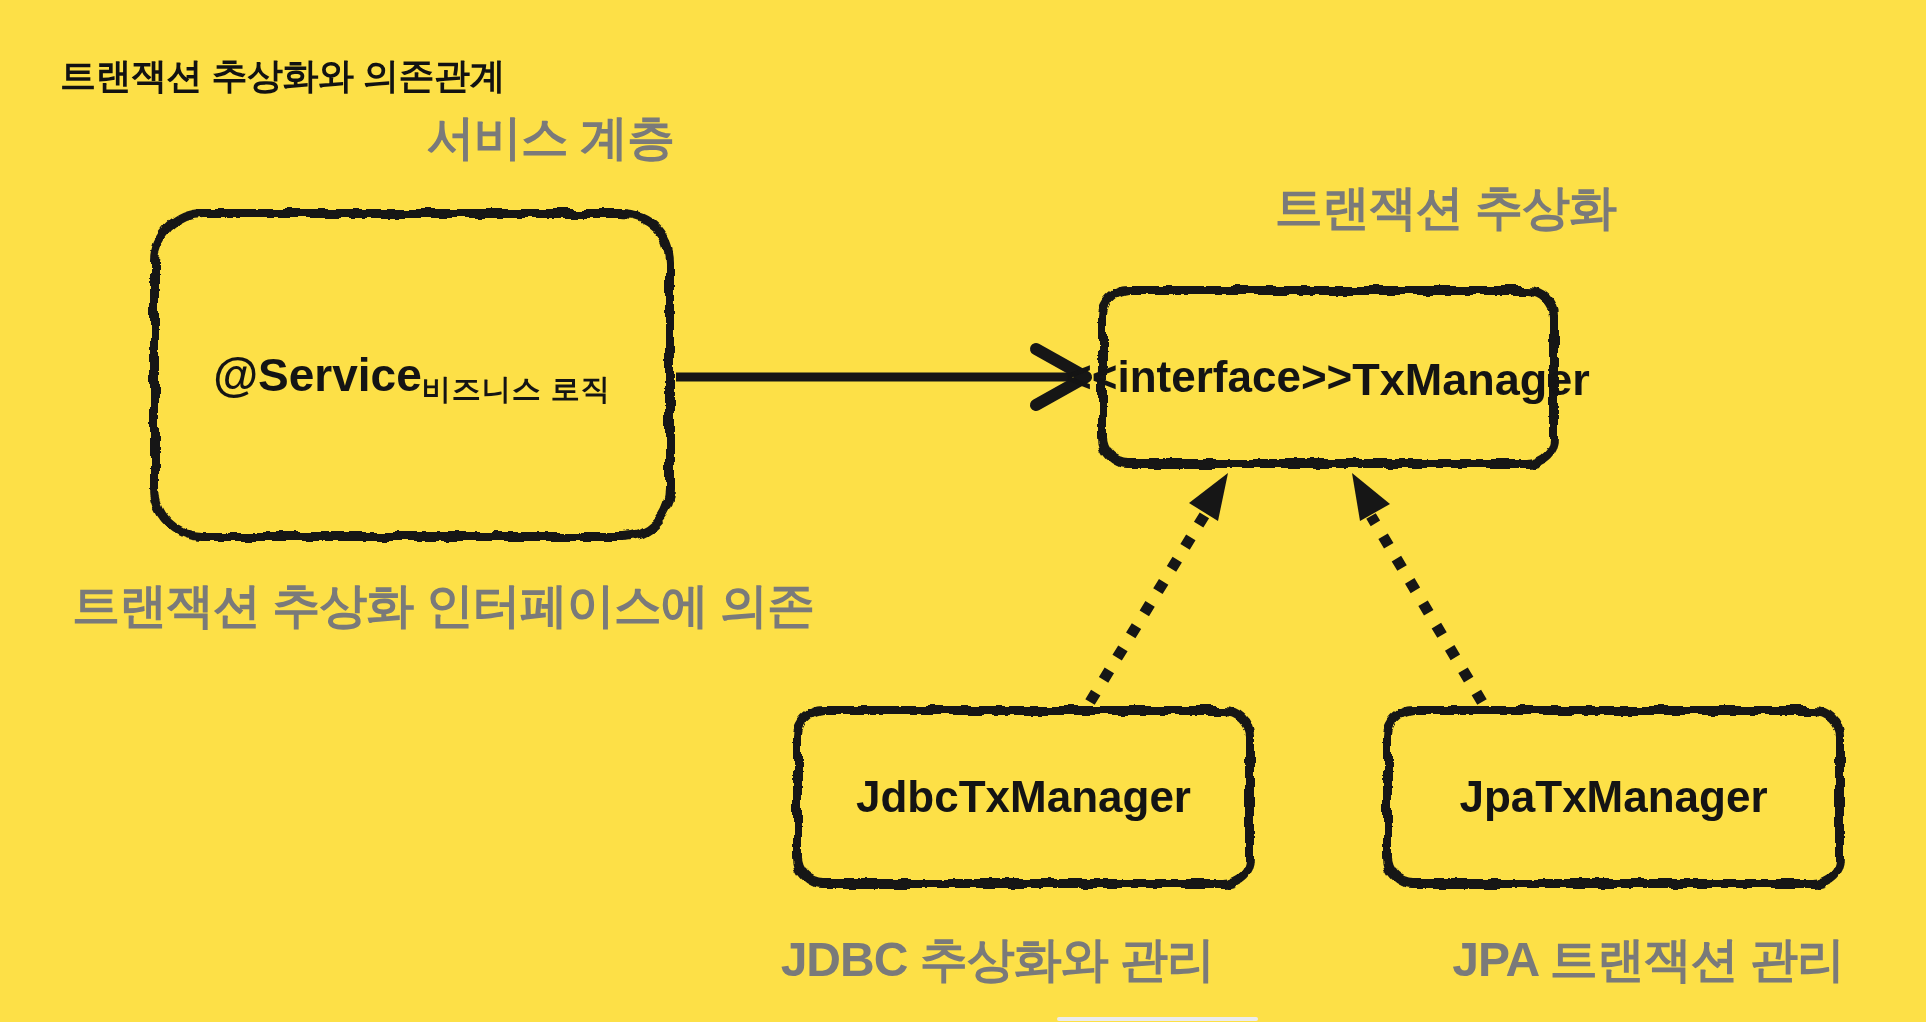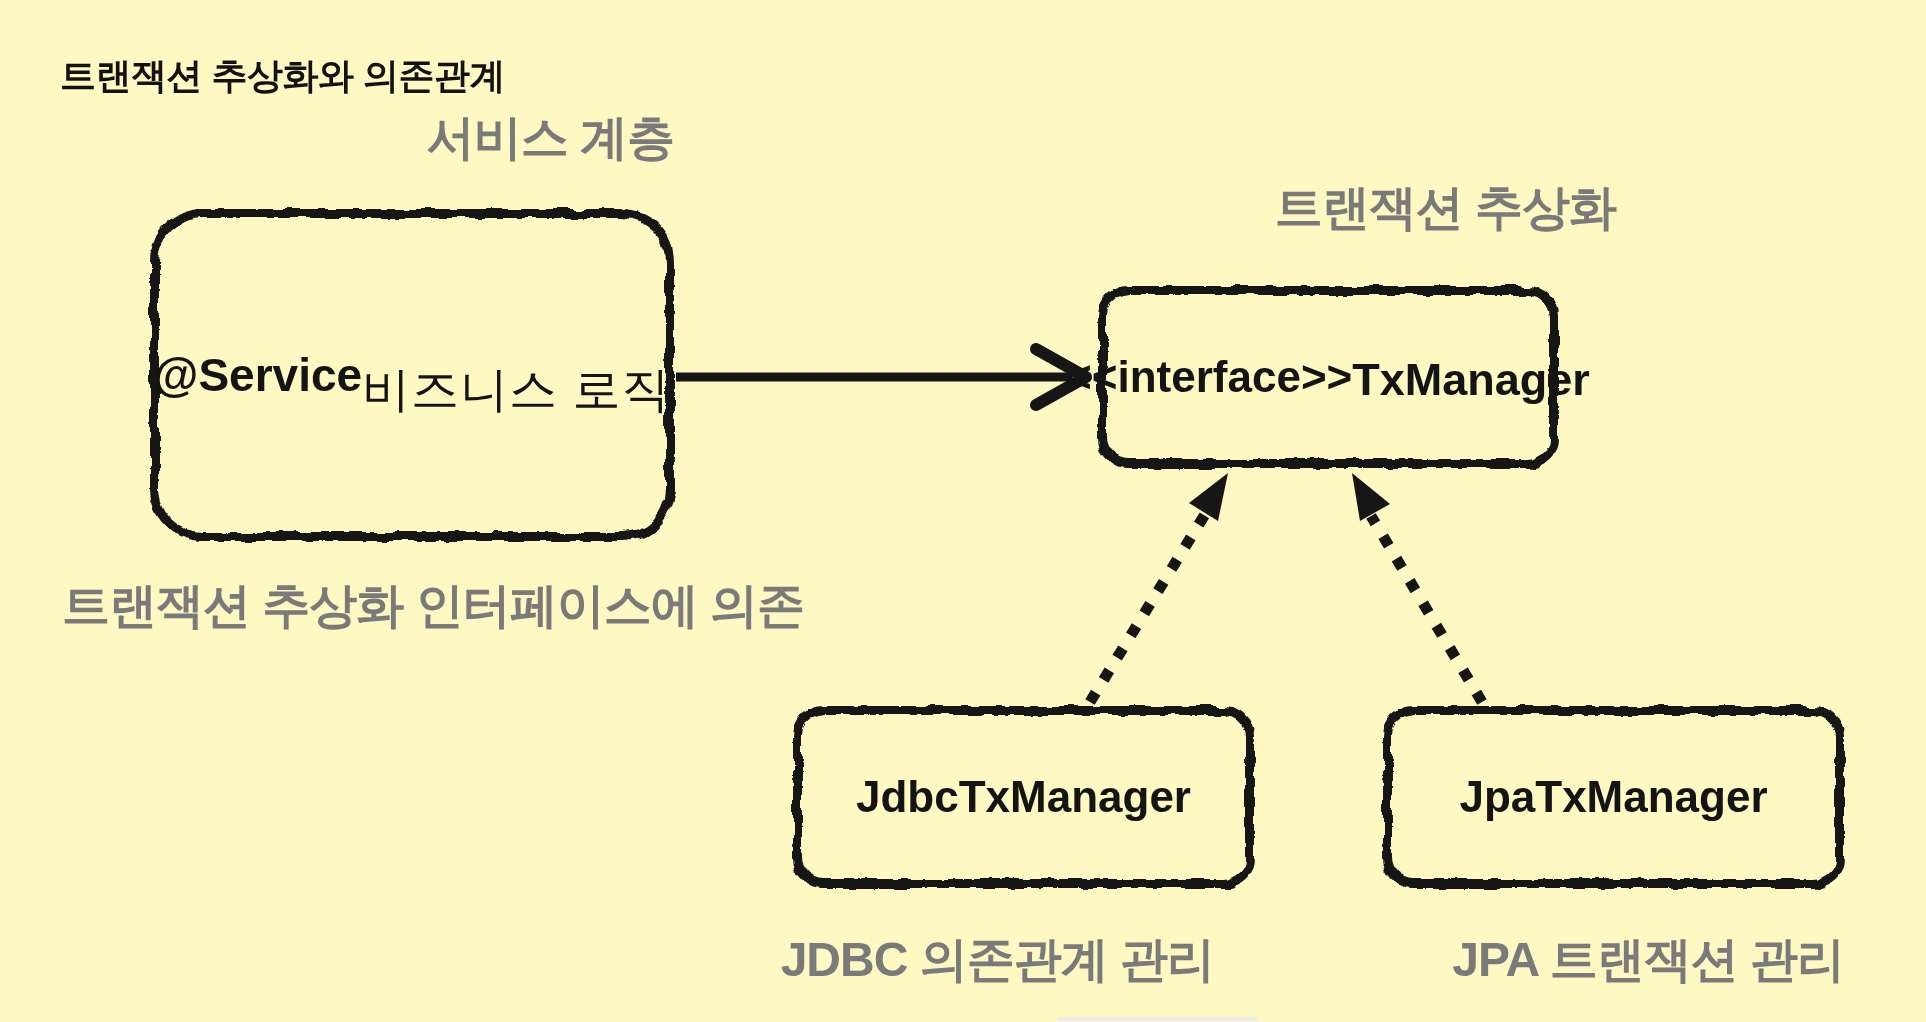--- a/index.html
+++ b/index.html
@@ -1,20 +1,20 @@
 <!DOCTYPE html>
 <html><head>
 <meta charset="utf-8">
 <style>
   html, body { margin: 0; padding: 0; background: #ffffff; }
   .canvas {
     position: relative;
     width: 1926px;
     height: 1022px;
-    background: #fef9c3;
+    background: #fde047;
     overflow: hidden;
     font-family: "Liberation Sans", "DejaVu Sans", sans-serif;
     color: #141414;
   }
 
   .abs { position: absolute; }
 
   .title {
     left: 60px; top: 52px;
     font-size: 36px;
@@ -47,35 +47,35 @@
     display: flex;
     flex-direction: row;
     align-items: center;
     justify-content: center;
     text-align: center;
   }
 
   .node-service { left: 150px; top: 209px; width: 524px; height: 332px; }
   .node-service .border { border-radius: 52px; }
   .node-service .line1 { font-size: 46px; font-weight: 700; }
-  .node-service .line2 { font-size: 48px; font-weight: 400; margin-top: 29px; letter-spacing: 1px; }
+  .node-service .line2 { font-size: 29px; font-weight: 700; margin-top: 29px; letter-spacing: 1px; }
 
   .node-interface { left: 1098px; top: 286px; width: 460px; height: 182px; }
   .node-interface .border { border-radius: 30px; }
   .node-interface .line1 { font-size: 44px; font-weight: 700; }
   .node-interface .line2 { font-size: 45px; font-weight: 700; margin-top: 6px; }
 
   .node-jdbc { left: 793px;  top: 706px; width: 461px; height: 182px; }
   .node-jpa  { left: 1383px; top: 706px; width: 461px; height: 182px; }
   .node-jdbc .border, .node-jpa .border { border-radius: 30px; }
   .node-jdbc .line1, .node-jpa .line1 { font-size: 44px; font-weight: 700; }
 
   .caption-service { left: 150px; top: 106px; width: 524px; }
   .caption-abstraction { left: 1096px; top: 176px; width: 520px; }
-  .caption-depends { left: 62px; top: 574px; }
+  .caption-depends { left: 72px; top: 574px; }
   .caption-jdbc { left: 753px; top: 928px; width: 461px; }
   .caption-jpa { left: 1383px; top: 928px; width: 461px; }
 
   .arrow-layer {
     position: absolute;
     left: 0; top: 0;
     width: 1926px; height: 1022px;
     pointer-events: none;
   }
 
@@ -100,21 +100,21 @@
         <feDisplacementMap in="SourceGraphic" in2="noise" scale="8" xChannelSelector="R" yChannelSelector="G"></feDisplacementMap>
       </filter>
     </defs>
   </svg>
 
   <div class="abs title">트랜잭션 추상화와 의존관계</div>
 
   <div class="abs caption centered caption-service">서비스 계층</div>
   <div class="abs caption centered caption-abstraction">트랜잭션 추상화</div>
   <div class="abs caption caption-depends">트랜잭션 추상화 인터페이스에 의존</div>
-  <div class="abs caption centered caption-jdbc">JDBC 의존관계 관리</div>
+  <div class="abs caption centered caption-jdbc">JDBC 추상화와 관리</div>
   <div class="abs caption centered caption-jpa">JPA 트랜잭션 관리</div>
 
   <svg class="arrow-layer" viewBox="0 0 1926 1022">
 
     <g>
       <line x1="676" y1="377" x2="1072" y2="377" stroke="#161616" stroke-width="9"></line>
       <polyline points="1036,349 1086,377 1036,405" fill="none" stroke="#161616" stroke-width="12" stroke-linecap="round" stroke-linejoin="round"></polyline>
     </g>
 
     <g>

